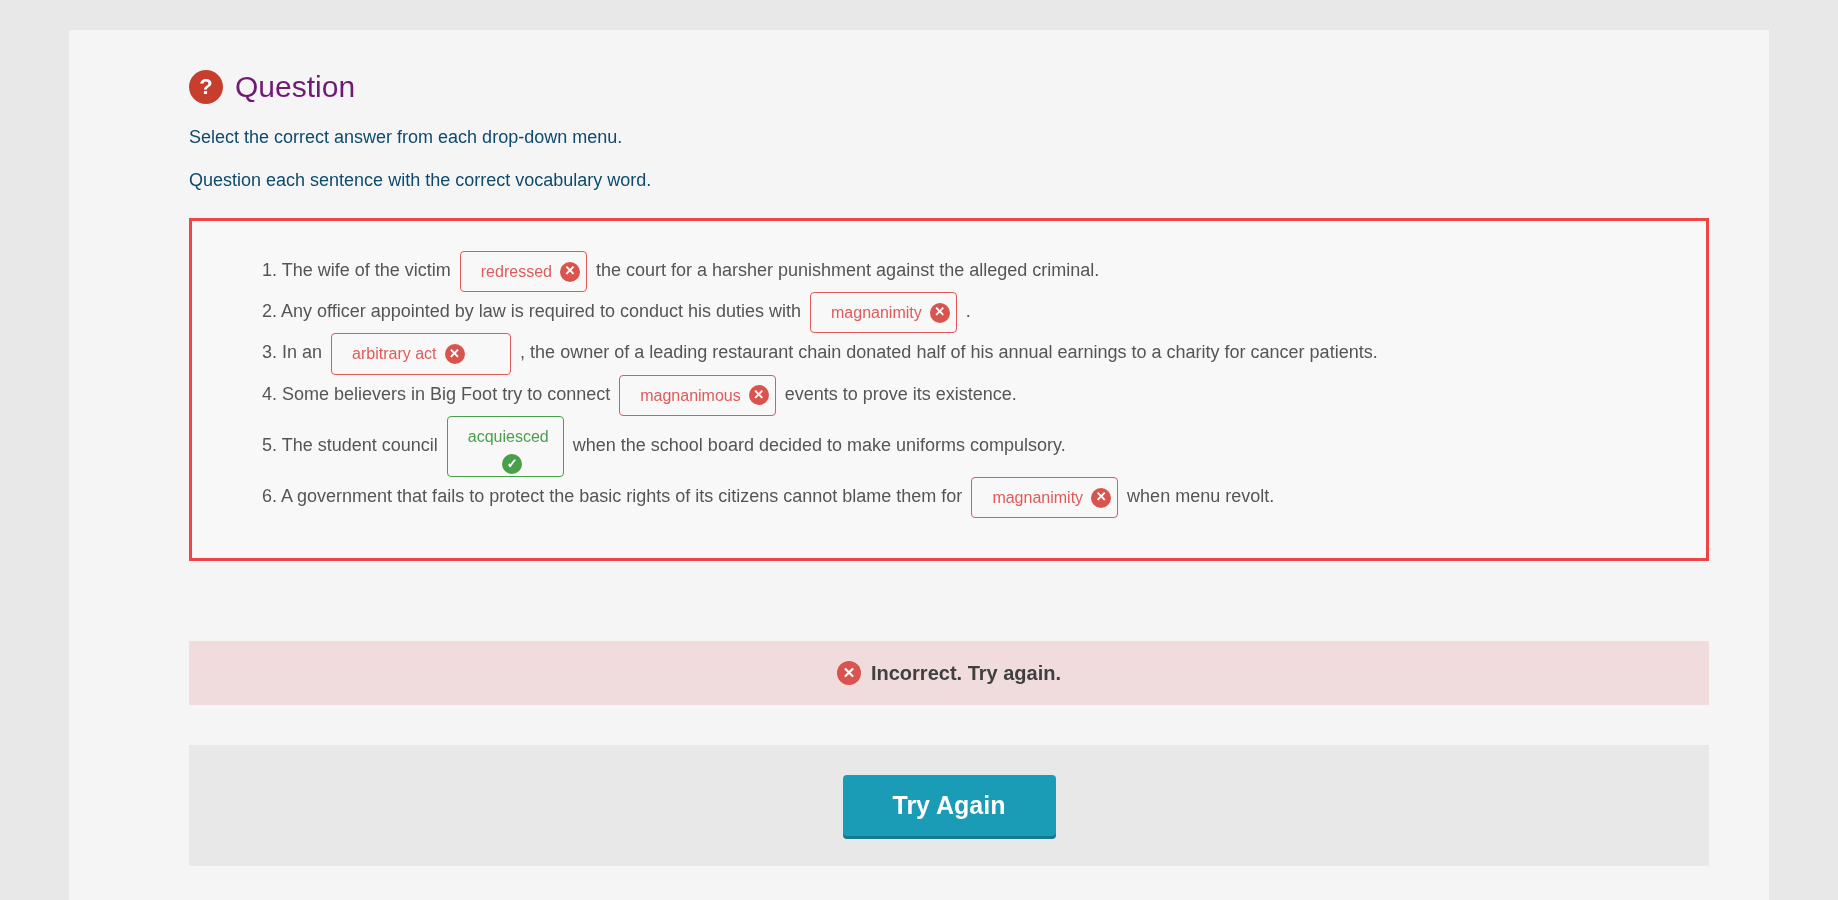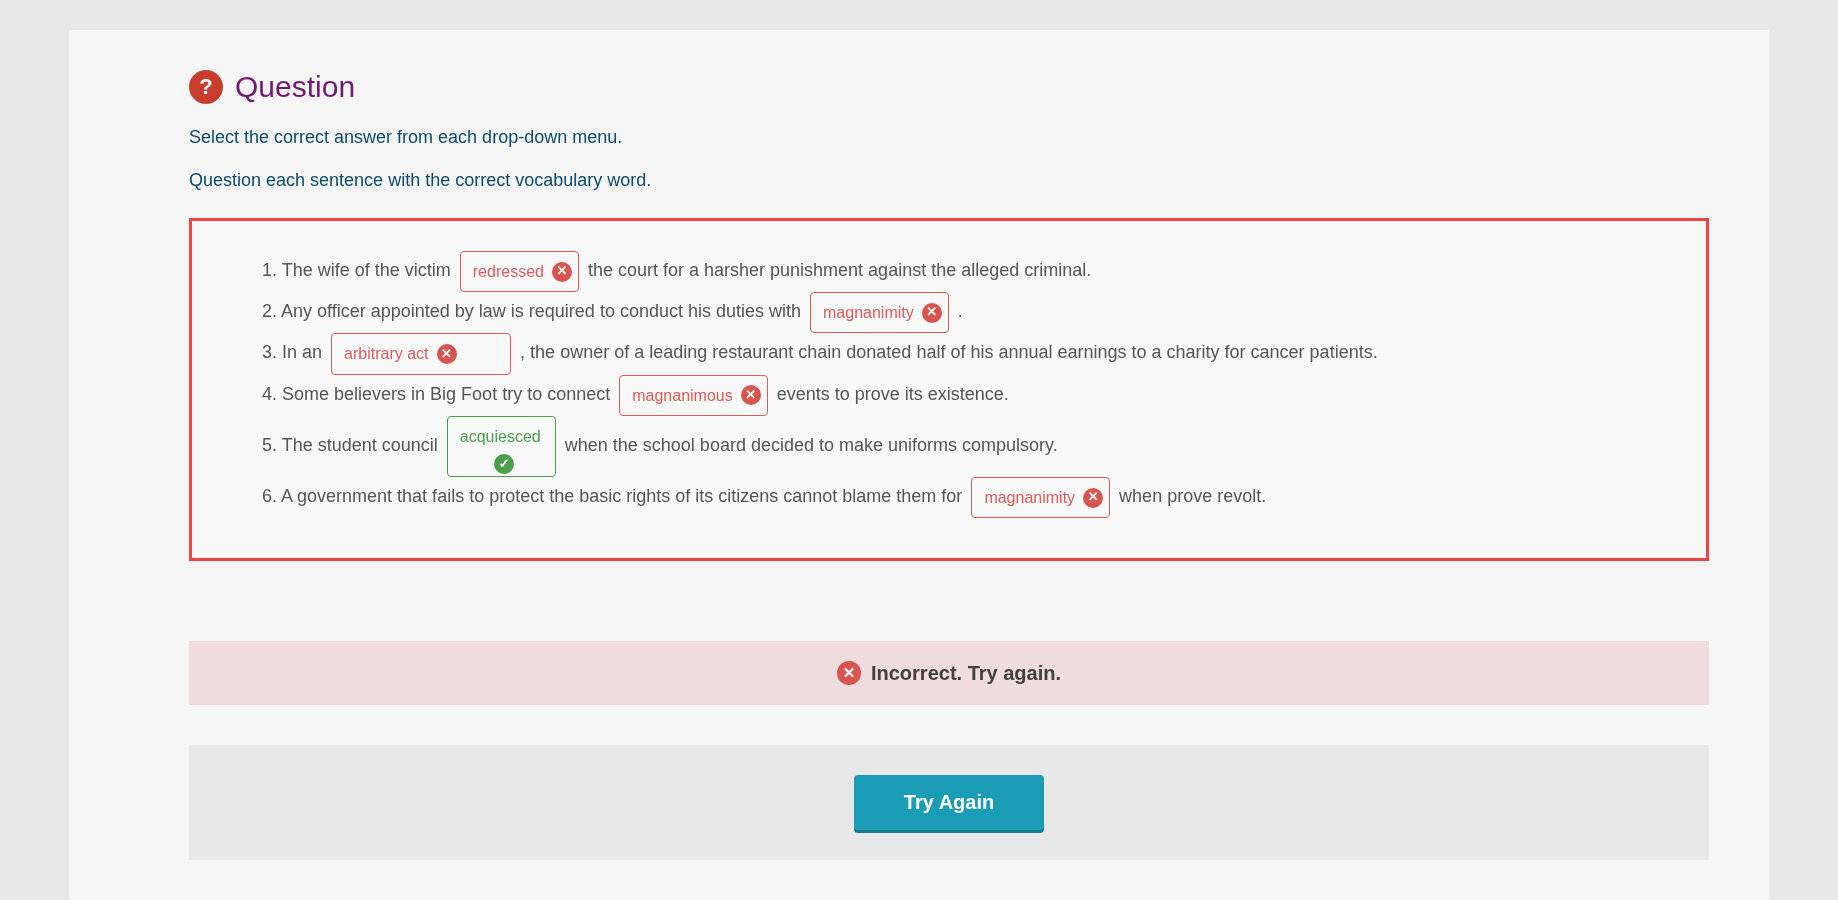--- a/index.html
+++ b/index.html
@@ -57,21 +57,21 @@
     .sentence {
       font-size: 18px;
       color: #555;
       line-height: 2.2;
     }
     .dropdown {
       display: inline-flex;
       align-items: center;
       border: 1px solid;
       border-radius: 4px;
-      padding: 2px 6px 2px 12px;
+      padding: 2px 6px 2px 20px;
       margin: 0 4px;
       font-size: 16px;
       vertical-align: middle;
       min-height: 28px;
     }
     .dropdown.incorrect {
       border-color: #e05a5a;
       color: #e05a5a;
     }
     .dropdown.correct {
@@ -131,21 +131,21 @@
       background: #e8e8e8;
       padding: 30px;
       text-align: center;
       margin-top: 40px;
     }
     .try-again-btn {
       background: #1a9cb7;
       color: #fff;
       border: none;
       padding: 16px 50px;
-      font-size: 20px;
+      font-size: 25px;
       font-weight: bold;
       border-radius: 4px;
       cursor: pointer;
       box-shadow: 0 3px 0 #157a8f;
     }
     .wide-dropdown {
       min-width: 180px;
     }
   </style>
 </head>
@@ -213,21 +213,21 @@
       <span>when the school board decided to make uniforms compulsory.</span>
     </div>
 
     <div class="sentence">
       <span>6.</span>
       <span>A government that fails to protect the basic rights of its citizens cannot blame them for</span>
       <span class="dropdown incorrect">
         <span class="dropdown-text">magnanimity</span>
         <span class="status-icon x">✕</span>
       </span>
-      <span>when prove revolt.</span>
+      <span>when menu revolt.</span>
     </div>
 
   </div>
 
   <div class="feedback-bar">
     <span class="feedback-icon">✕</span>
     <span class="feedback-text">Incorrect. Try again.</span>
   </div>
 
   <div class="action-bar">

